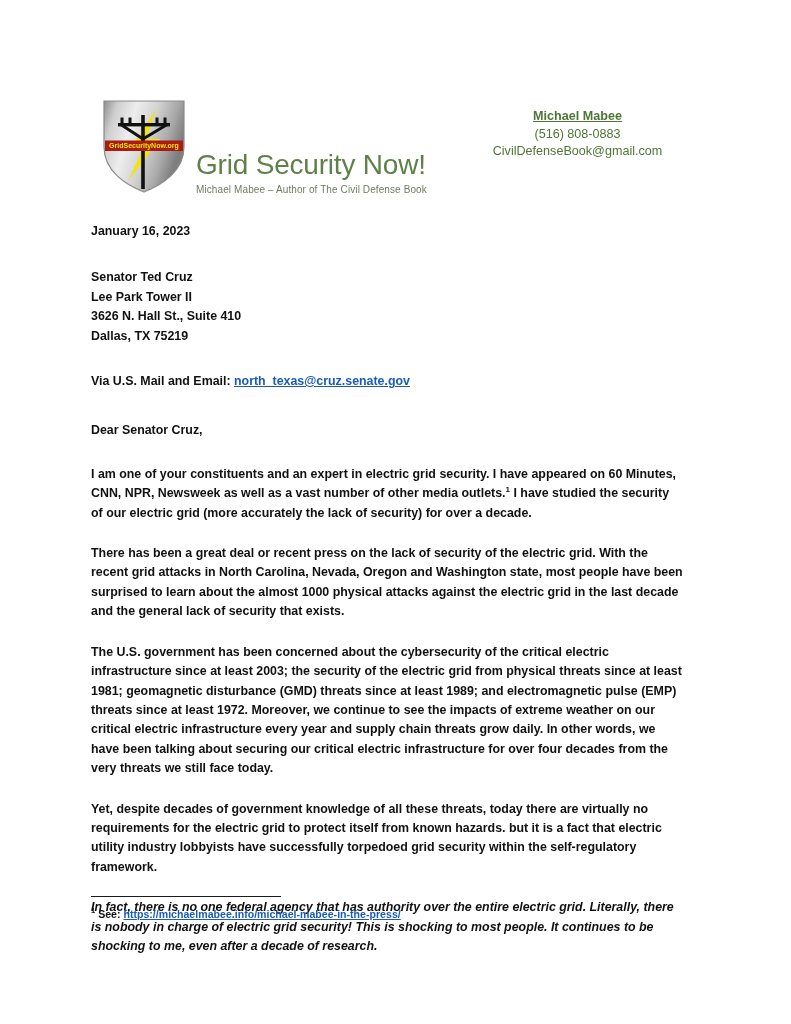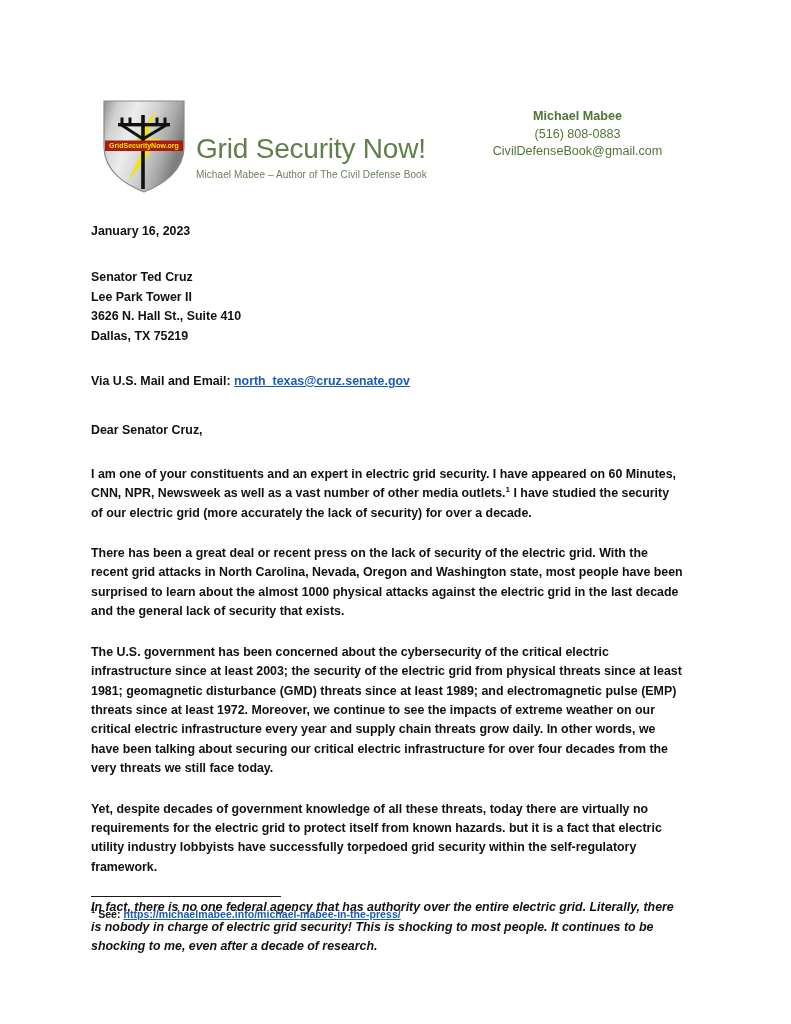--- a/index.html
+++ b/index.html
@@ -29,21 +29,21 @@
     top: 0;
     width: 791px;
     height: 205px;
   }
 
   .logo-block {
     position: absolute;
     left: 98px;
     top: 95px;
     display: flex;
-    align-items: center;
+    align-items: flex-end;
   }
 
   .shield-wrap {
     width: 92px;
     height: 100px;
     flex: 0 0 auto;
     position: relative;
   }
 
   .brand-text {
@@ -73,21 +73,21 @@
     position: absolute;
     left: 455px;
     top: 108px;
     width: 245px;
     text-align: center;
     color: #4f7636;
     font-size: 12.6px;
     line-height: 17.5px;
     font-weight: 700;
   }
-  .contact-line.name { font-weight: 700; }
+  .contact-line.name { font-weight: 700; text-decoration: underline; }
   .contact-line { font-weight: 400; white-space: nowrap; }
 
   
   .body-wrap {
     position: absolute;
     left: 91px;
     top: 222px;
     width: 592px;
     font-size: 12.4px;
     line-height: 19.4px;

